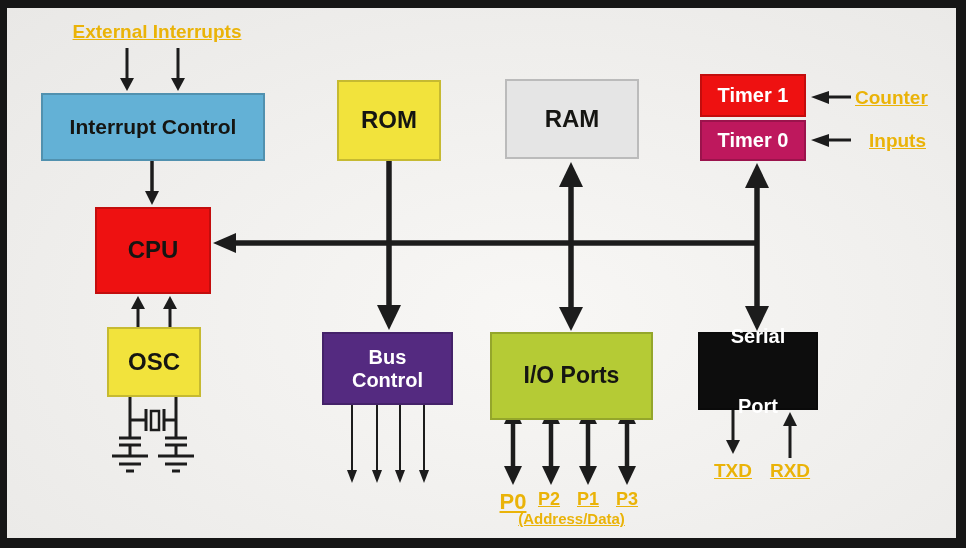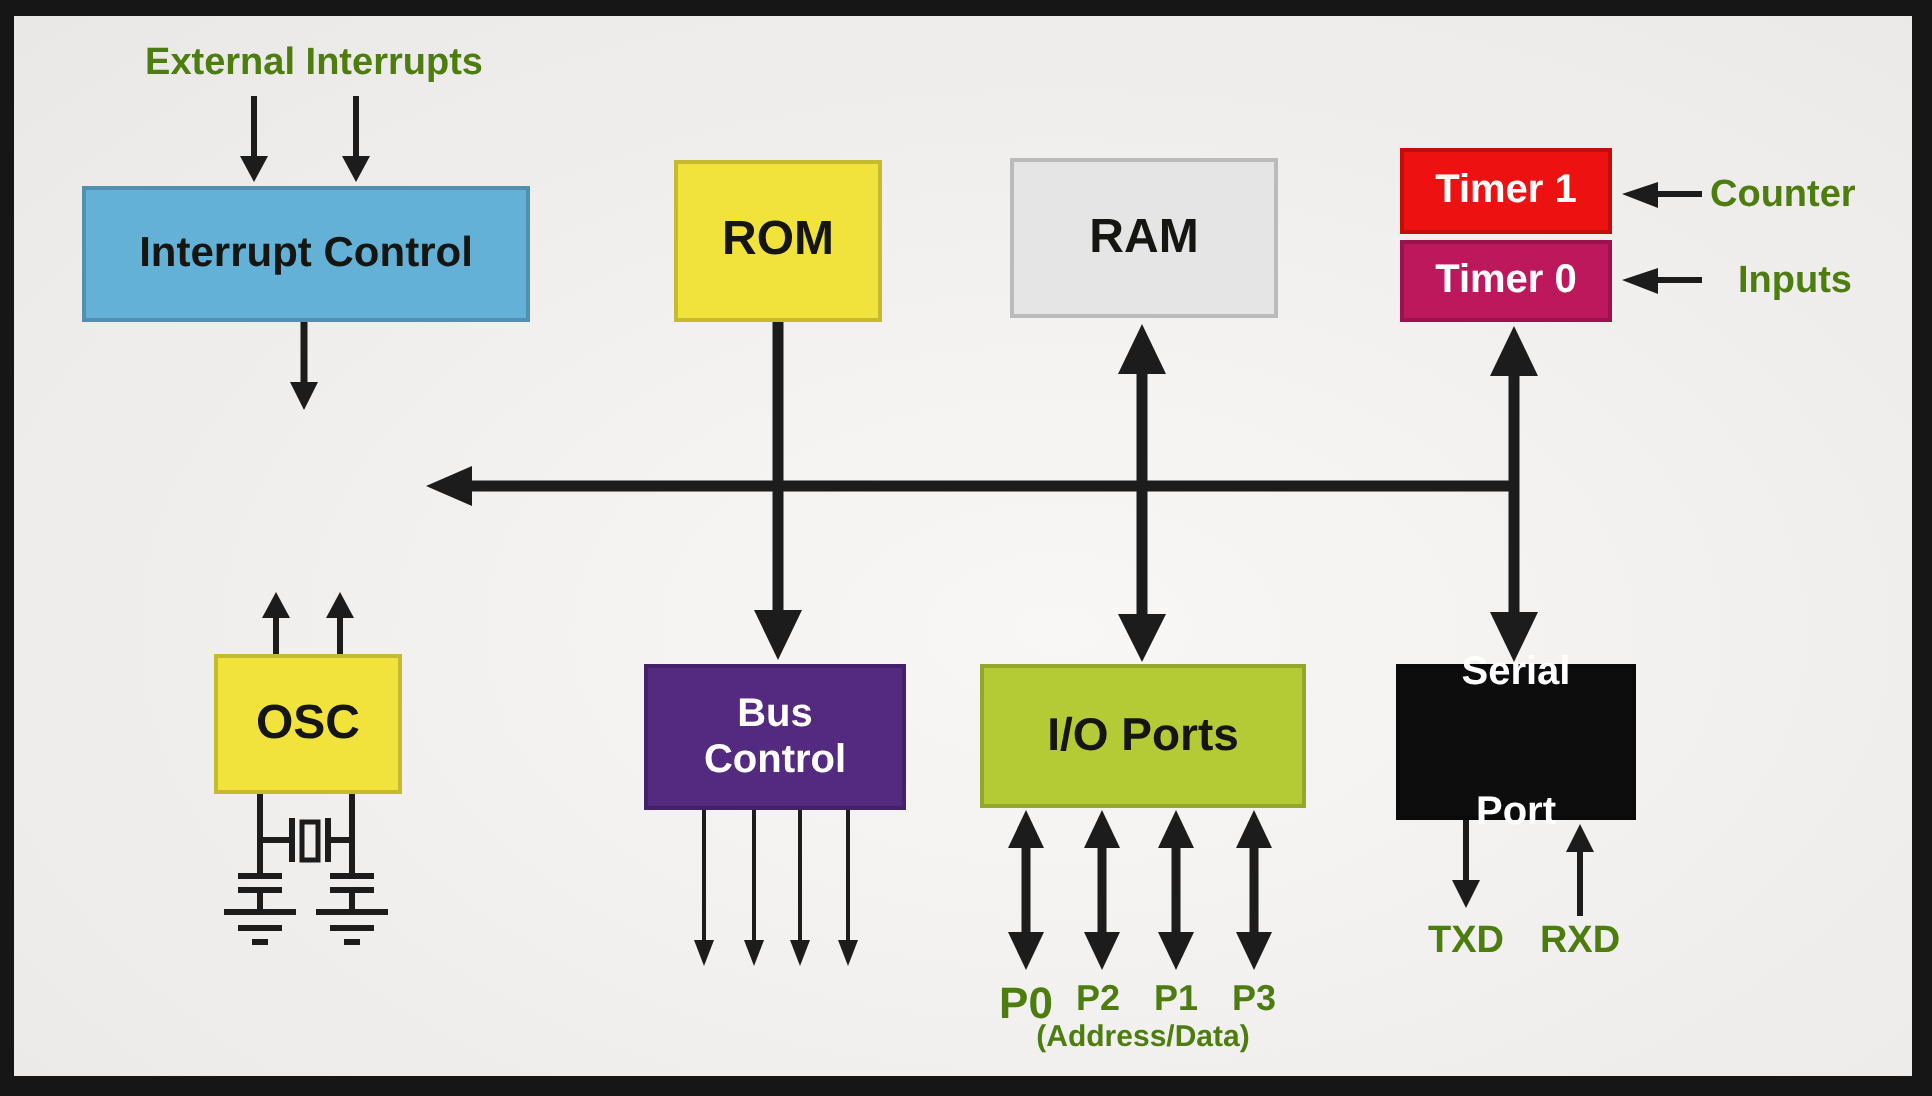--- a/index.html
+++ b/index.html
@@ -16,21 +16,21 @@
   svg.connectors{position:absolute;left:0;top:0;width:966px;height:548px;z-index:2;}
   .block{
     position:absolute;z-index:3;display:flex;align-items:center;justify-content:center;
     box-sizing:border-box;border:2px solid rgba(0,0,0,0.18);
     text-align:center;line-height:1.12;
   }
   .block.two-line{flex-direction:column;}
   .dark-text{color:#151512;}
   .light-text{color:#ffffff;}
   .float-label{
-    position:absolute;z-index:3;color:#4d7c0f;white-space:nowrap;
+    position:absolute;z-index:3;color:#eab308;white-space:nowrap;text-decoration:underline;
   }
   .center{text-align:center;}
 </style>
 </head>
 <body>
 
 <div id="screen">
   <div class="canvas"></div>
 
   <svg class="connectors" viewBox="0 0 966 548">
@@ -151,39 +151,42 @@
         <line x1="165" y1="464" x2="187" y2="464"></line>
         <line x1="172" y1="471" x2="180" y2="471"></line>
       </g>
     </g>
   </svg>
 
   <div class="block dark-text" style="left: 41px; top: 93px; width: 224px; height: 68px; font-size: 21px; background-color: rgb(99, 177, 214);">
     <span>Interrupt Control</span>
   </div>
 
+  <div class="block dark-text" style="left: 95px; top: 207px; width: 116px; height: 87px; font-size: 24px; background-color: rgb(238, 17, 17);">
+    <span>CPU</span>
+  </div>
 
   <div class="block dark-text" style="left: 107px; top: 327px; width: 94px; height: 70px; font-size: 24px; background-color: rgb(242, 227, 60);">
     <span>OSC</span>
   </div>
 
   <div class="block dark-text" style="left: 337px; top: 80px; width: 104px; height: 81px; font-size: 24px; background-color: rgb(242, 227, 60);">
     <span>ROM</span>
   </div>
 
   <div class="block dark-text" style="left: 505px; top: 79px; width: 134px; height: 80px; font-size: 24px; background-color: #e5e5e5;">
     <span>RAM</span>
   </div>
 
   <div class="block two-line light-text" style="left: 322px; top: 332px; width: 131px; height: 73px; font-size: 20px; background-color: rgb(84, 42, 128);">
     <span>Bus</span>
     <span>Control</span>
   </div>
 
-  <div class="block dark-text" style="left: 490px; top: 332px; width: 163px; height: 72px; font-size: 23px; background-color: rgb(181, 203, 53);">
+  <div class="block dark-text" style="left: 490px; top: 332px; width: 163px; height: 88px; font-size: 23px; background-color: rgb(181, 203, 53);">
     <span>I/O Ports</span>
   </div>
 
   <div class="block light-text" style="left: 700px; top: 74px; width: 106px; height: 43px; font-size: 20px; background-color: rgb(238, 17, 17);">
     <span>Timer 1</span>
   </div>
 
   <div class="block light-text" style="left: 700px; top: 120px; width: 106px; height: 41px; font-size: 20px; background-color: #be185d;">
     <span>Timer 0</span>
   </div>

